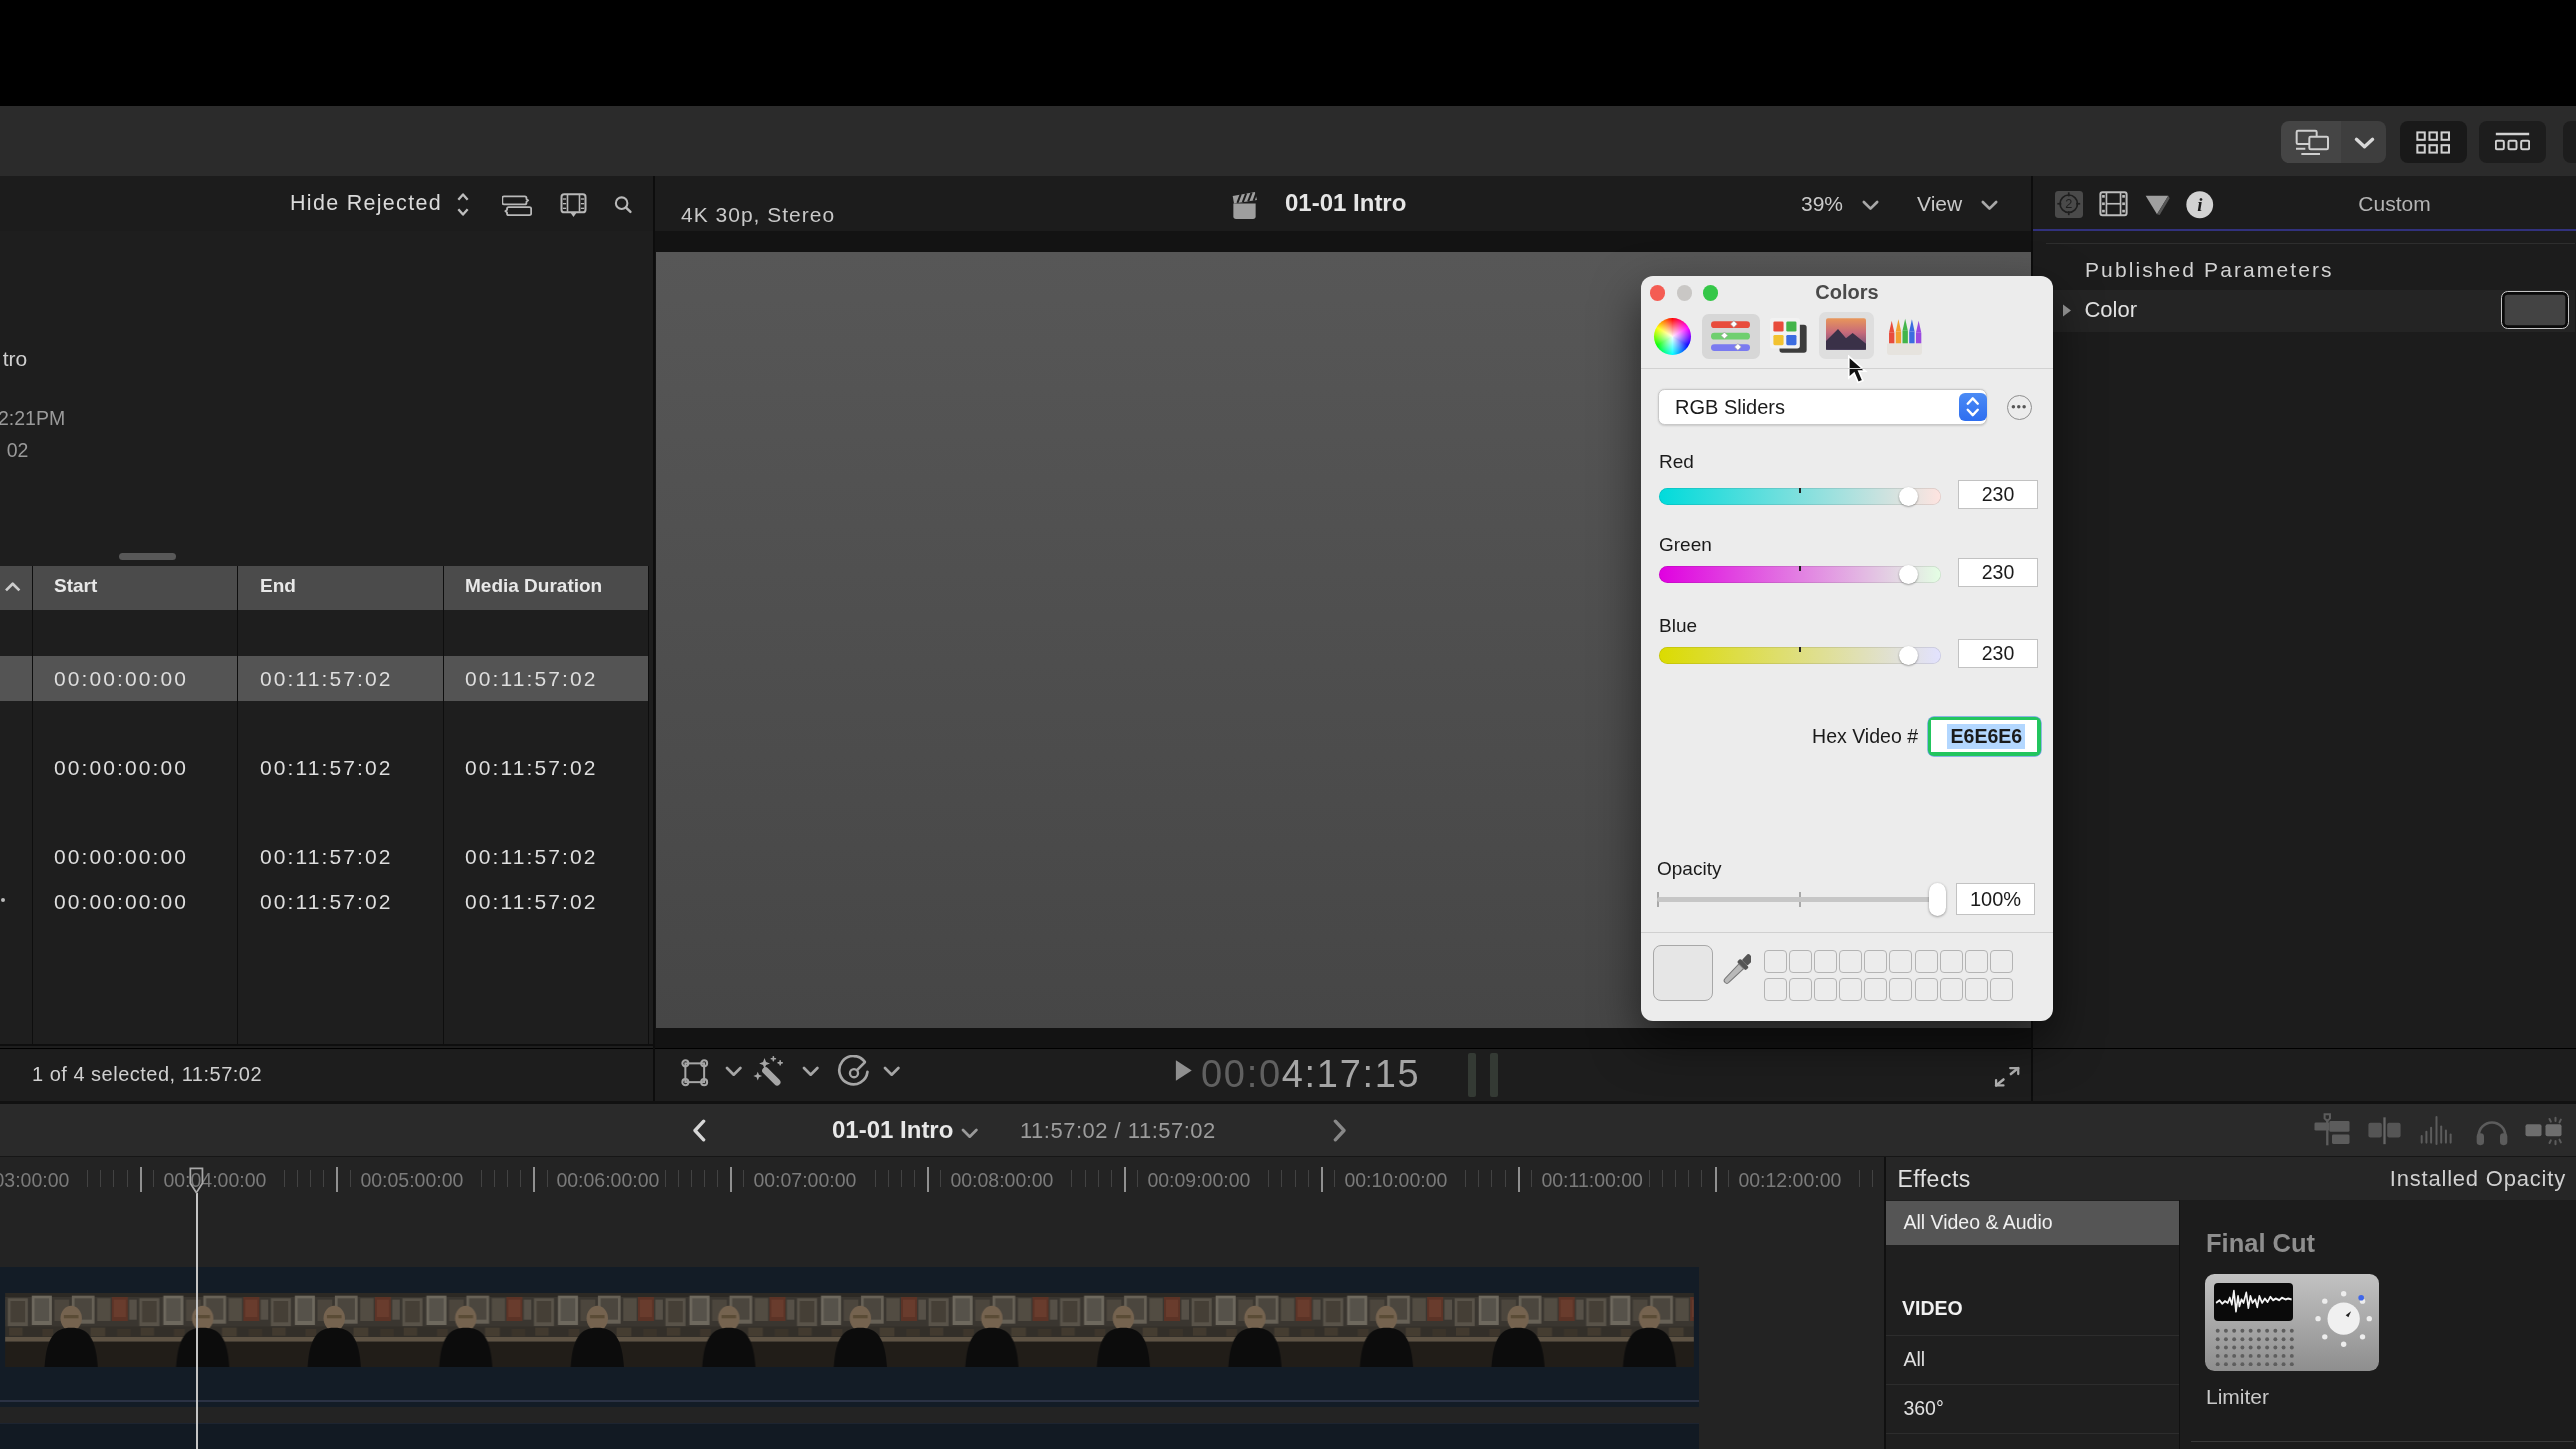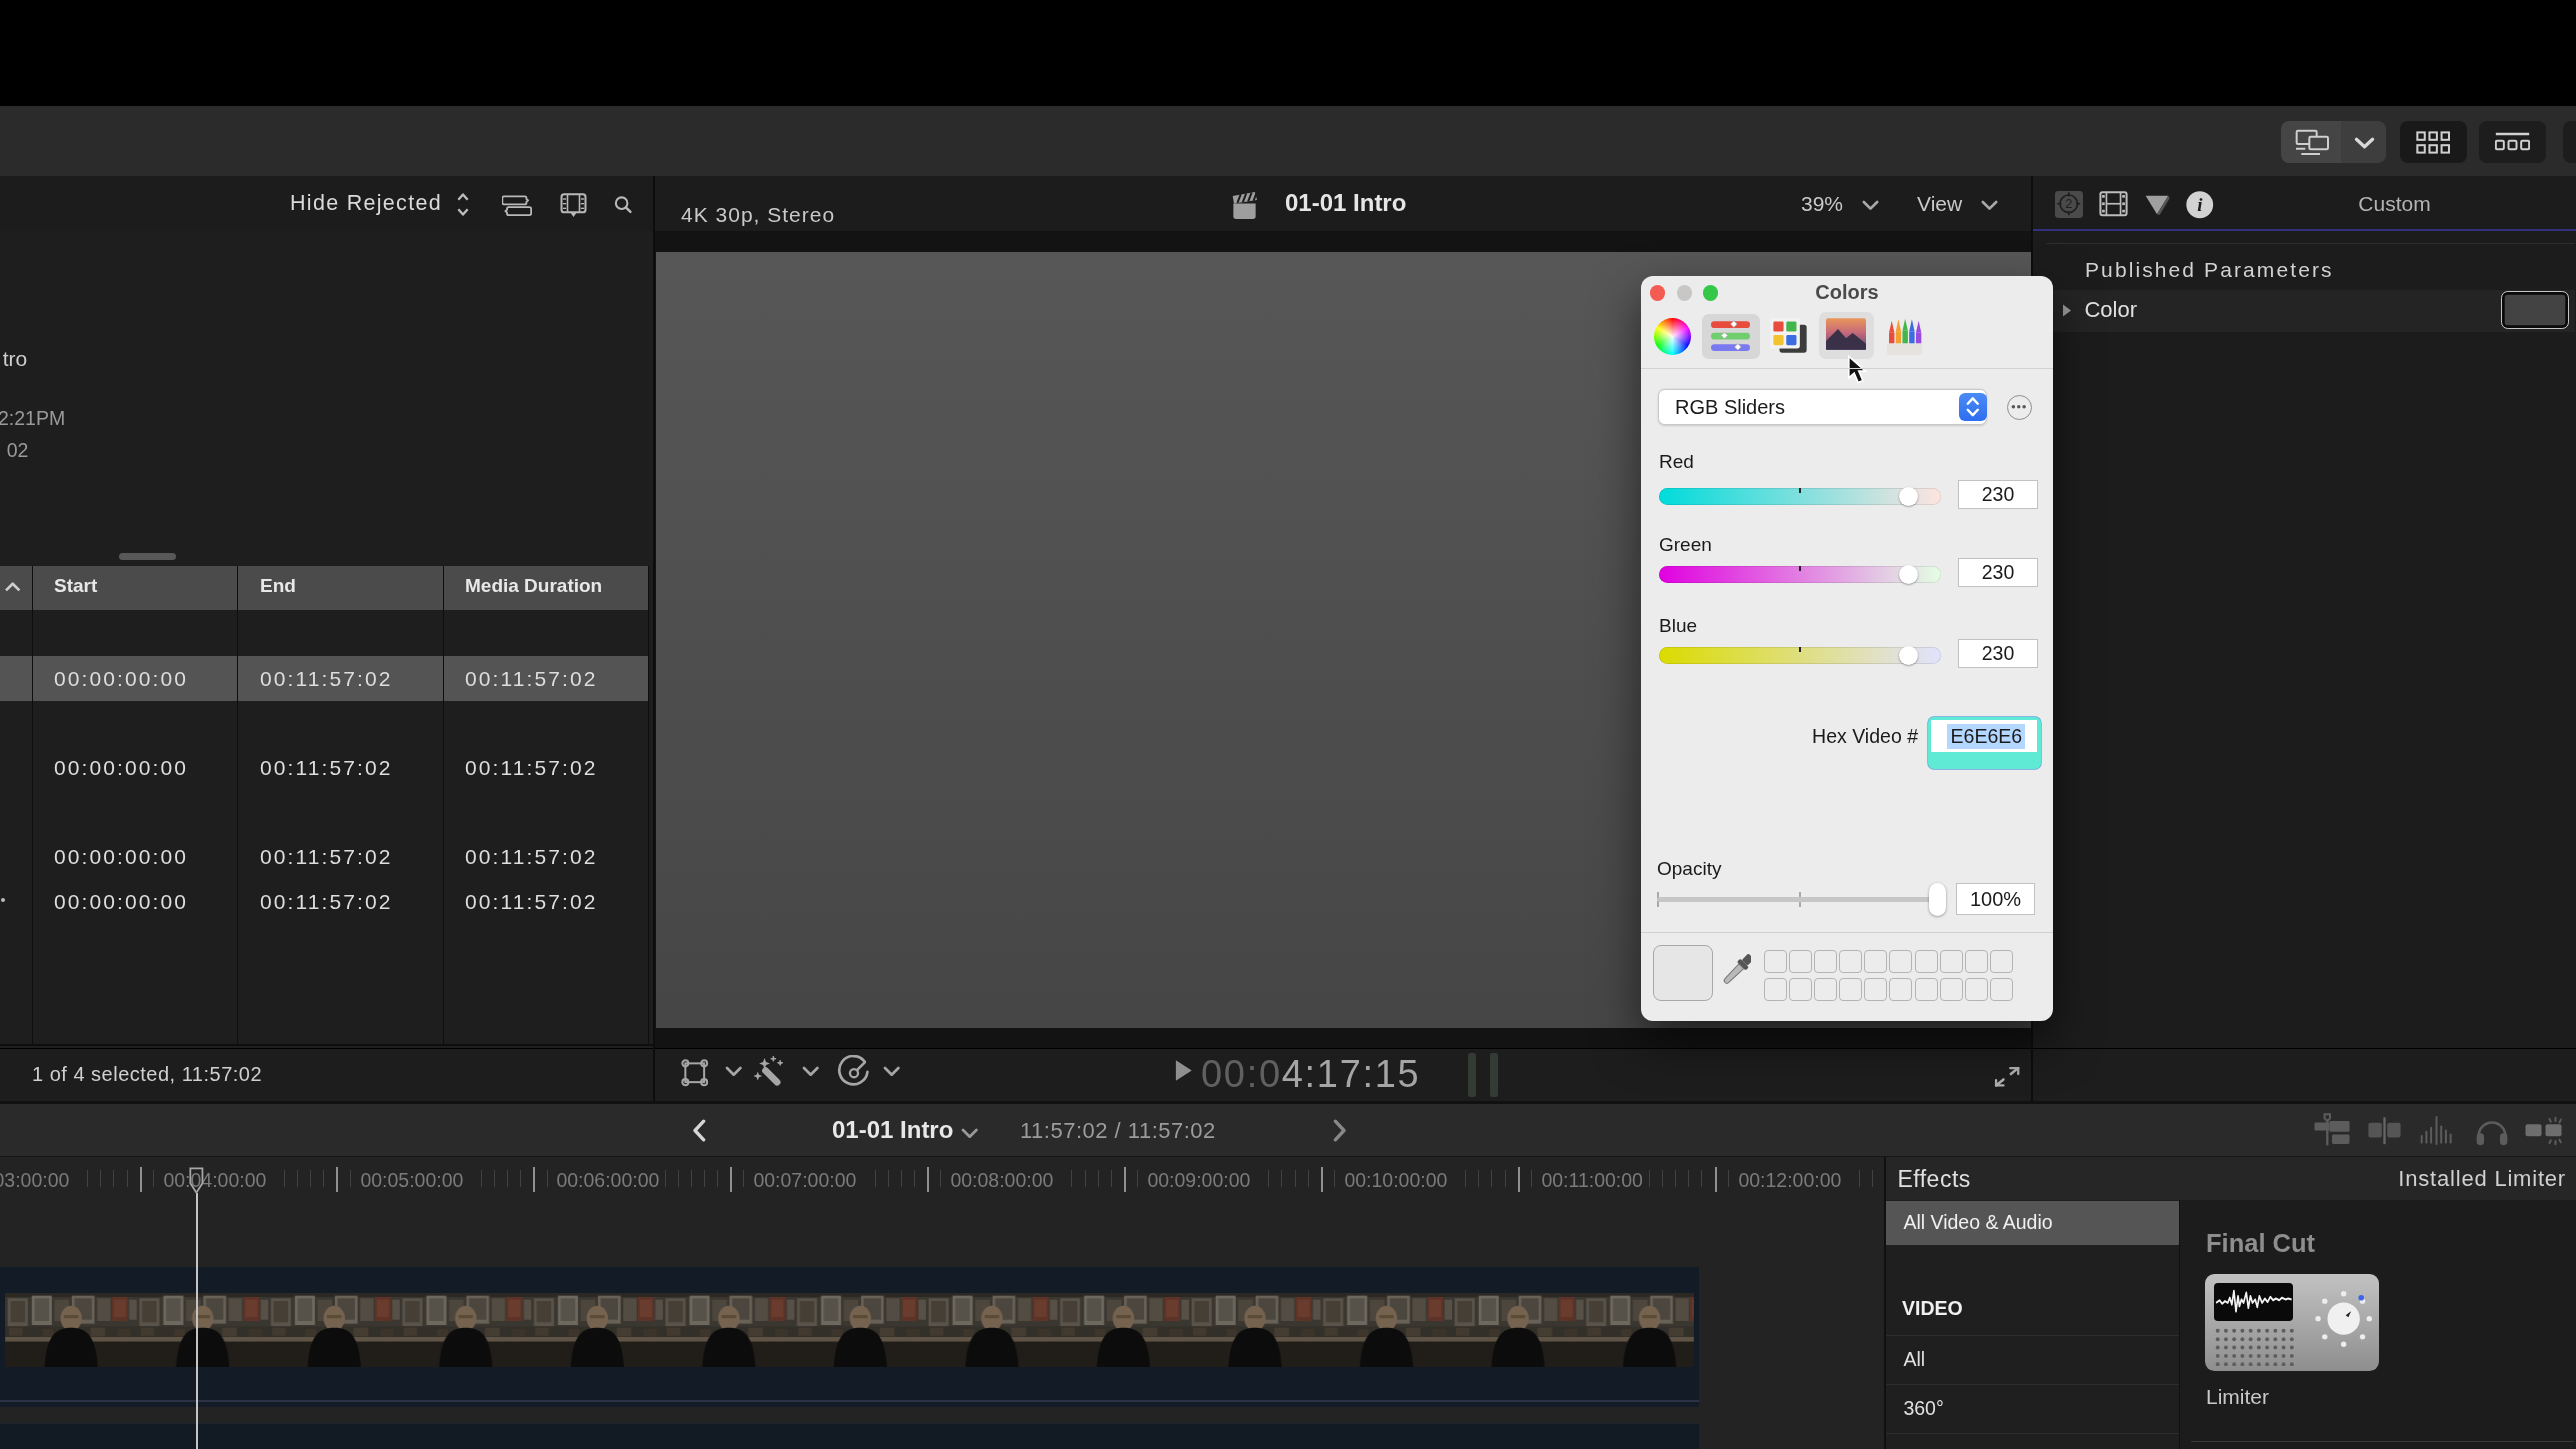--- a/index.html
+++ b/index.html
@@ -542,21 +542,21 @@
 
     <div class="abs" style="left:196px;top:36px;width:1.5px;height:257px;background:#c4c4c4;"></div>
     <svg class="abs" style="left:189px;top:10px;" width="14.8" height="27" viewBox="0 0 22 40">
       <path d="M2 2 h18 v22 l-9 14 l-9 -14 z" fill="none" stroke="#a9a9a9" stroke-width="2.6"></path>
     </svg>
 
     <div class="abs" style="left:1884px;top:0;width:2px;height:292px;background:#101010;"></div>
     <div class="abs" style="left:1886px;top:0;width:690px;height:292px;background:#1c1c1c;">
       <div class="abs" style="left:0;top:0;width:690px;height:43px;background:#262626;">
         <div class="abs" style="left:11.4px;top:8.7px;font-size:23px;letter-spacing:0.5px;color:#e0e0e0;">Effects</div>
-        <div class="abs" style="left:436px;top:9.4px;width:244px;height:24px;font-size:22px;letter-spacing:0.8px;color:#d0d0d0;text-align:right;">Installed Limiter</div>
+        <div class="abs" style="left:436px;top:9.4px;width:244px;height:24px;font-size:22px;letter-spacing:0.8px;color:#d0d0d0;text-align:right;">Installed Opacity</div>
         <div class="abs" style="left:686px;top:10px;font-size:21px;color:#d0d0d0;">⋮</div>
       </div>
       <div class="abs" style="left:0;top:43px;width:293px;height:250px;background:#1f1f1f;">
         <div class="abs" style="left:0;top:1.3px;width:293px;height:44px;background:#555;"></div>
         <div class="abs" style="left:17.4px;top:10.7px;font-size:19.5px;color:#f0f0f0;">All Video &amp; Audio</div>
         <div class="abs" style="left:16px;top:97px;font-size:19.5px;font-weight:700;color:#f0f0f0;">VIDEO</div>
         <div class="abs" style="left:0;top:135px;width:293px;height:1.3px;background:#2d2d2d;"></div>
         <div class="abs" style="left:17.4px;top:148px;font-size:19.5px;color:#e0e0e0;">All</div>
         <div class="abs" style="left:0;top:184px;width:293px;height:1.3px;background:#2d2d2d;"></div>
         <div class="abs" style="left:17.4px;top:197px;font-size:19.5px;color:#e0e0e0;">360°</div>
@@ -746,21 +746,21 @@
     <div class="abs" style="left:258px;top:289px;width:19px;height:19px;border-radius:10px;background:#fff;box-shadow:0 0.7px 2px rgba(0,0,0,0.4);"></div>
     <div class="abs" style="left:317px;top:282px;width:80px;height:29px;background:#fff;border:1px solid #c2c2c2;text-align:center;font-size:19.5px;color:#1a1a1a;line-height:27.5px;">230</div>
 
     <div class="abs" style="left:18px;top:339px;font-size:19px;color:#1a1a1a;">Blue</div>
     <div class="abs" style="left:18px;top:371px;width:282px;height:17.4px;border-radius:8.7px;background:linear-gradient(90deg,rgb(219,219,0),rgb(226,226,255));box-shadow:inset 0 0 0 0.7px rgba(0,0,0,0.12);"></div>
     <div class="abs" style="left:158px;top:371px;width:2px;height:5.4px;background:#222;"></div>
     <div class="abs" style="left:258px;top:370px;width:19px;height:19px;border-radius:10px;background:#fff;box-shadow:0 0.7px 2px rgba(0,0,0,0.4);"></div>
     <div class="abs" style="left:317px;top:363px;width:80px;height:29px;background:#fff;border:1px solid #c2c2c2;text-align:center;font-size:19.5px;color:#1a1a1a;line-height:27.5px;">230</div>
 
     <div class="abs" style="left:127px;top:449px;width:150px;height:24px;font-size:19.5px;color:#1a1a1a;text-align:right;">Hex Video #</div>
-    <div class="abs" style="left:287px;top:441px;width:113px;height:52px;border-radius:6px;background:#5eead4;box-shadow:0 0 0 0.7px #6aa1e0;">
+    <div class="abs" style="left:287px;top:441px;width:113px;height:39px;border-radius:6px;background:#22c55e;box-shadow:0 0 0 0.7px #6aa1e0;font-weight:bold;">
       <div class="abs" style="left:3.4px;top:3.4px;width:106px;height:32px;background:#fff;">
         <div class="abs" style="left:16px;top:4px;width:78px;height:25px;background:#b3d7ff;font-size:19.5px;color:#1a1a1a;text-align:center;line-height:25px;">E6E6E6</div>
       </div>
     </div>
 
     <div class="abs" style="left:16px;top:582px;font-size:19px;color:#1a1a1a;">Opacity</div>
     <div class="abs" style="left:16px;top:616px;width:1.7px;height:15.4px;background:#a8a8a8;"></div>
     <div class="abs" style="left:158px;top:616px;width:1.7px;height:15.4px;background:#a8a8a8;"></div>
     <div class="abs" style="left:16px;top:621px;width:284px;height:5.4px;border-radius:2.7px;background:#c6c6c6;"></div>
     <div class="abs" style="left:288px;top:607px;width:17.4px;height:33px;border-radius:8.7px;background:#fff;box-shadow:0 0.7px 2.7px rgba(0,0,0,0.4);"></div>

